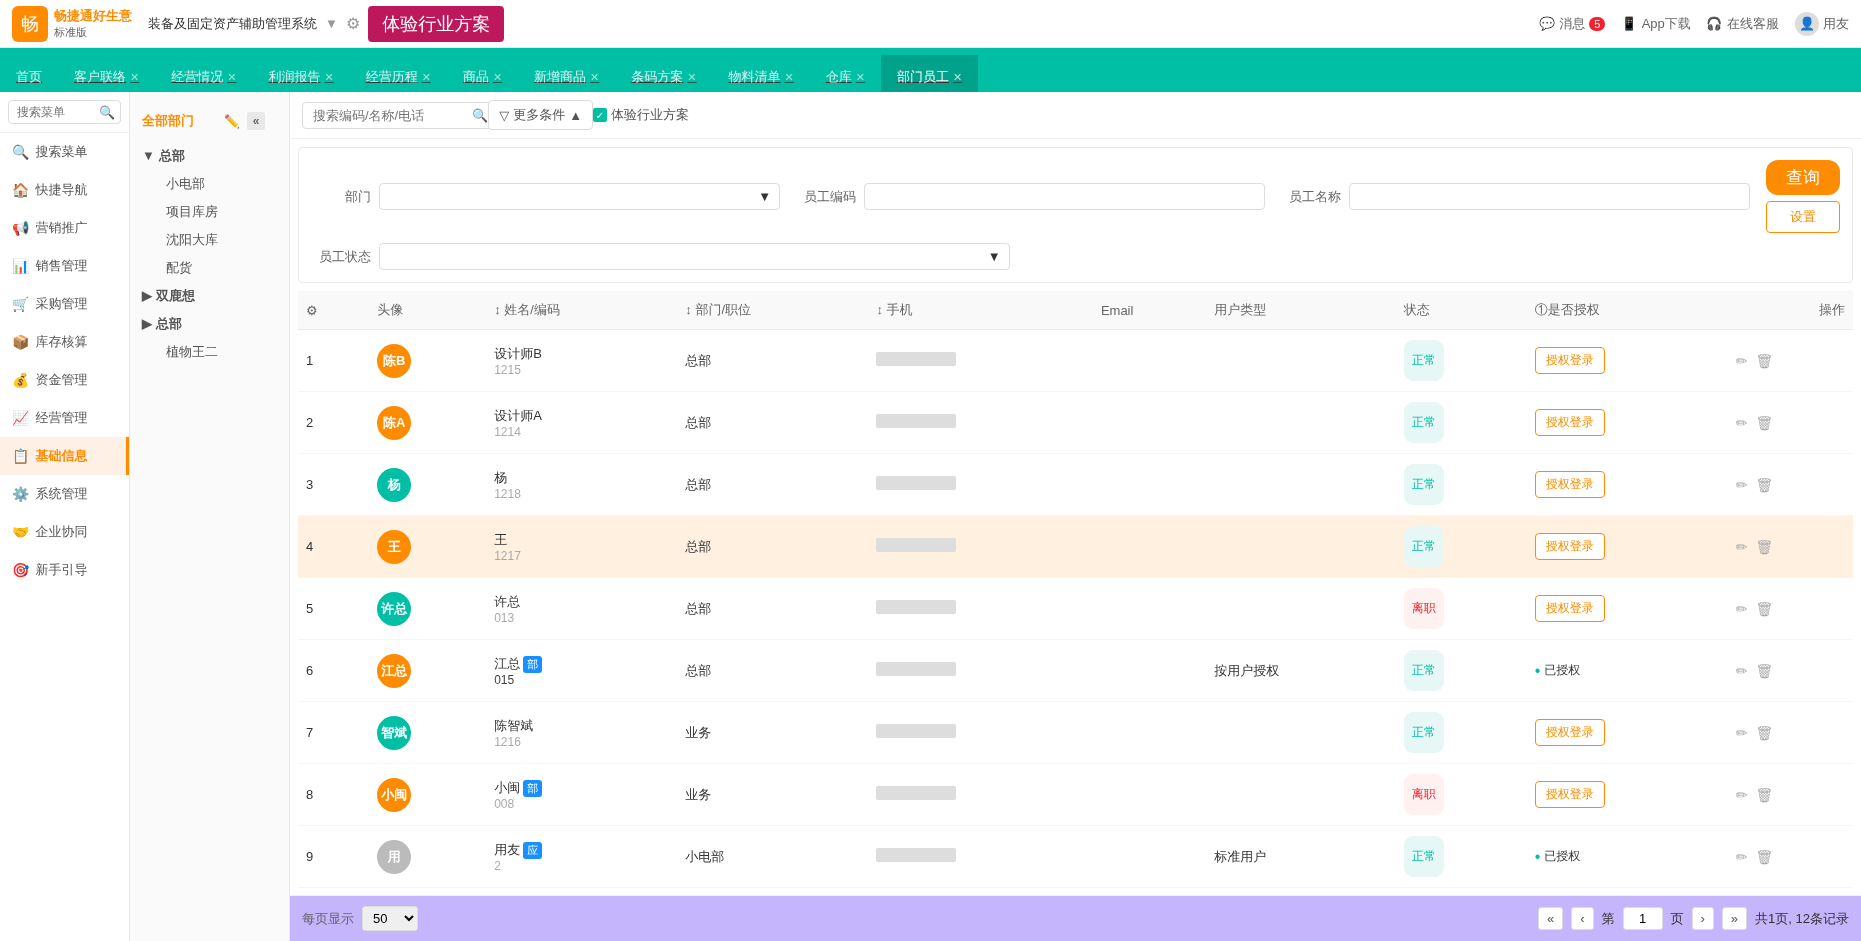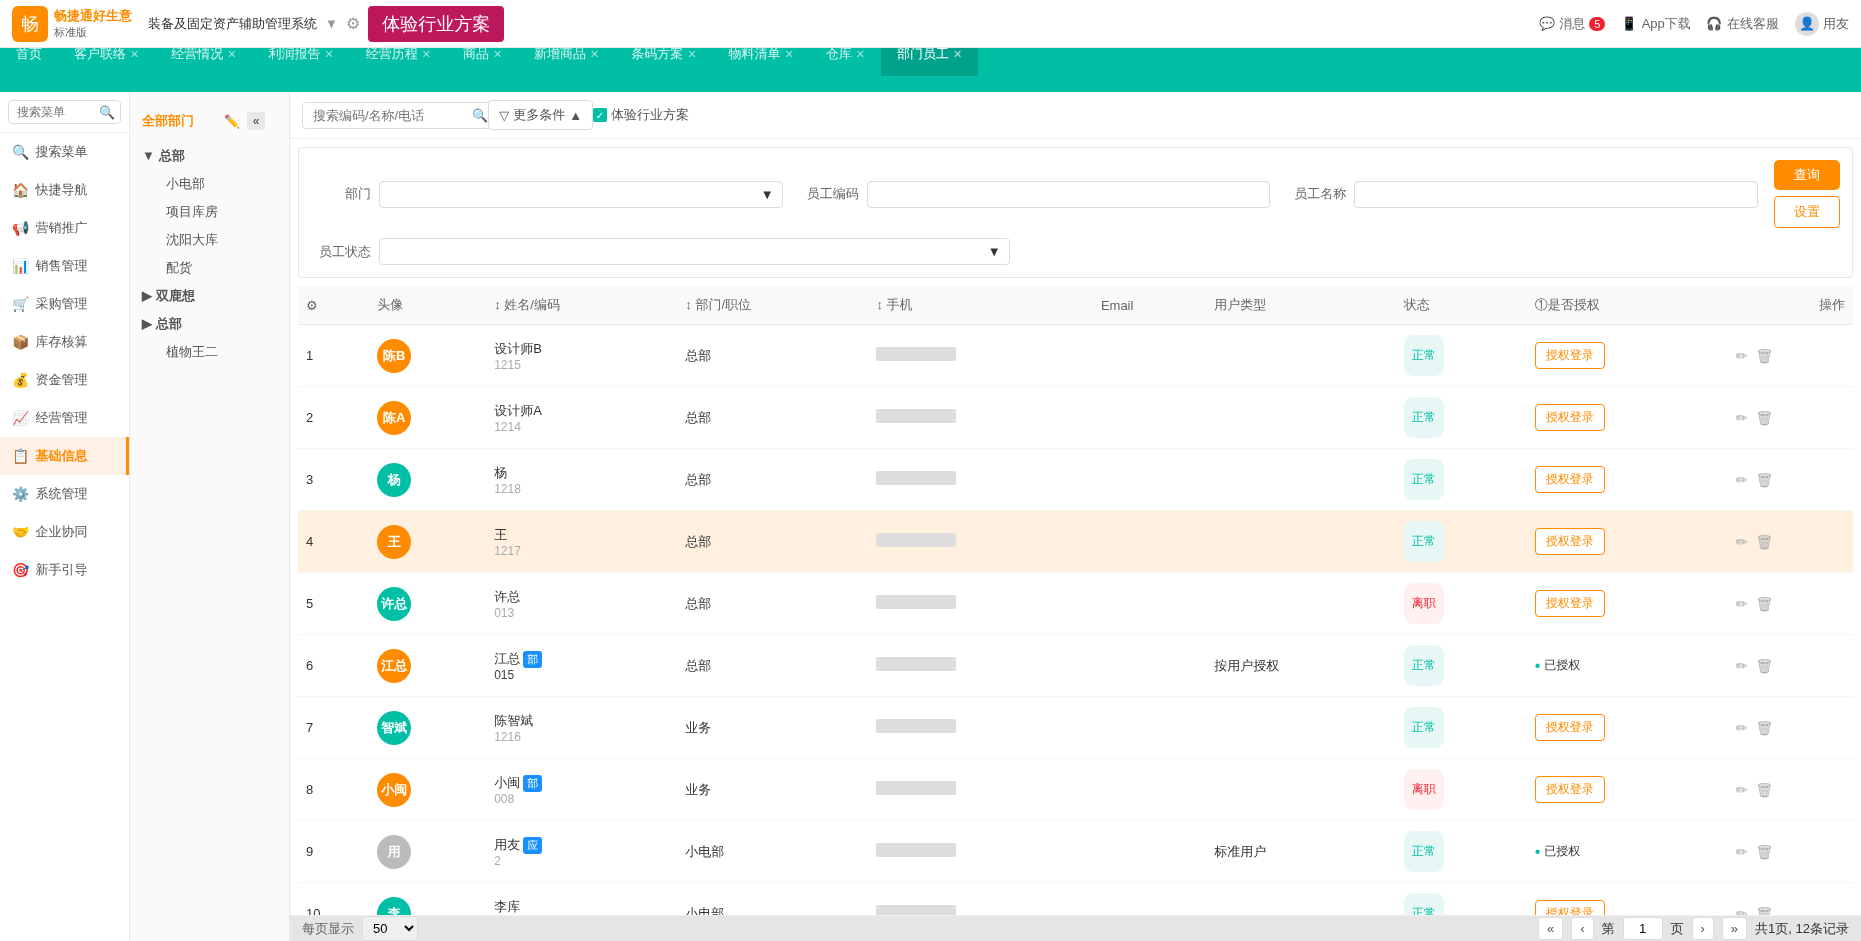--- a/index.html
+++ b/index.html
@@ -13,21 +13,21 @@
     .logo-text { font-size: 12px; color: #333; line-height: 1.3; }
     .logo-text .title { font-weight: bold; color: #ff8c00; font-size: 13px; }
     .logo-text .sub { color: #666; font-size: 11px; }
     .system-title { color: #333; font-size: 13px; margin-left: 8px; }
     .topbar-actions { display: flex; align-items: center; gap: 16px; color: #666; font-size: 12px; }
     .topbar-actions .action-item { display: flex; align-items: center; gap: 4px; cursor: pointer; }
     .badge { background: #f5222d; color: white; border-radius: 10px; padding: 1px 5px; font-size: 11px; }
     .trial-btn { background: #be185d; color: white; border: none; padding: 6px 14px; border-radius: 4px; cursor: pointer; font-size: 18px; font-family: Liberation Mono, monospace; }
 
     
-    .nav-tabs { background: #00bfa5; display: flex; align-items: flex-end; height: 44px; padding: 16px 0; overflow: hidden; }
+    .nav-tabs { background: #00bfa5; display: flex; align-items: flex-start; height: 44px; padding: 7px 0; overflow: hidden; text-decoration: underline; }
     .nav-tab { color: rgba(255,255,255,0.85); padding: 0 16px; height: 44px; display: flex; align-items: center; cursor: pointer; font-size: 13px; white-space: nowrap; position: relative; }
     .nav-tab.active { background: rgba(0,0,0,0.15); color: white; }
     .nav-tab .close-x { margin-left: 4px; opacity: 0.7; font-size: 11px; }
 
     
     .main-layout { display: flex; height: calc(100vh - 92px); }
 
     
     .sidebar { width: 130px; background: white; border-right: 1px solid #e8e8e8; flex-shrink: 0; display: flex; flex-direction: column; }
     .sidebar-search { padding: 8px; border-bottom: 1px solid #f0f0f0; display: flex; align-items: center; }
@@ -61,21 +61,21 @@
     .btn-outline { background: white; border: 1px solid #ddd; color: #555; padding: 5px 10px; border-radius: 4px; cursor: pointer; font-size: 13px; display: flex; align-items: center; gap: 4px; }
 
     
     .search-form { background: white; border: 1px solid #e8e8e8; border-radius: 4px; margin: 8px; padding: 12px; }
     .search-form-row { display: flex; gap: 16px; margin-bottom: 10px; align-items: center; }
     .search-form-row:last-child { margin-bottom: 0; }
     .form-item { display: flex; align-items: center; gap: 8px; flex: 1; }
     .form-item label { color: #666; font-size: 13px; white-space: nowrap; min-width: 60px; text-align: right; }
     .form-item input, .form-item .select-box { border: 1px solid #ddd; border-radius: 4px; padding: 5px 8px; font-size: 13px; flex: 1; }
     .form-item .select-box { display: flex; align-items: center; justify-content: space-between; cursor: pointer; min-width: 180px; }
-    .btn-search { background: #ff8c00; color: white; border: none; padding: 6px 20px; border-radius: 5px; cursor: pointer; font-size: 13px; }
+    .btn-search { background: #ff8c00; color: white; border: none; padding: 6px 20px; border-radius: 12px; cursor: pointer; font-size: 17px; }
     .btn-setting { background: white; border: 1px solid #ff8c00; color: #ff8c00; padding: 6px 16px; border-radius: 4px; cursor: pointer; font-size: 13px; }
     .search-form-actions { display: flex; flex-direction: column; gap: 6px; justify-content: center; }
 
     
     .table-area { flex: 1; overflow: auto; margin: 0 8px; }
     table { width: 100%; border-collapse: collapse; }
     thead tr { background: #f9f9f9; }
     thead th { padding: 10px 8px; border-bottom: 1px solid #e8e8e8; color: #666; font-weight: normal; font-size: 13px; text-align: left; white-space: nowrap; }
     tbody tr { border-bottom: 1px solid #f5f5f5; }
     tbody tr.highlighted { background: #fff0e0; }
@@ -89,21 +89,21 @@
     .status-resigned { background: #fff1f0; color: #f5222d; }
     .auth-btn { border: 1px solid #ff8c00; color: #ff8c00; background: white; padding: 4px 10px; border-radius: 4px; cursor: pointer; font-size: 12px; }
     .auth-granted { color: #333; font-size: 12px; display: flex; align-items: center; gap: 4px; }
     .auth-granted::before { content: '•'; color: #00bfa5; font-size: 16px; }
     .dept-badge { display: inline-block; background: #1890ff; color: white; border-radius: 3px; padding: 1px 4px; font-size: 11px; margin-left: 3px; }
     .action-icons { display: flex; gap: 8px; align-items: center; }
     .action-icon { color: #aaa; cursor: pointer; font-size: 14px; }
     .blurred-text { background: #ddd; border-radius: 2px; height: 14px; width: 80px; display: inline-block; }
 
     
-    .table-footer { padding: 0 12px; display: flex; align-items: center; justify-content: space-between; border-top: 1px solid #f0f0f0; background: #e5e5e5; }
+    .table-footer { padding: 10px 12px; display: flex; align-items: center; justify-content: space-between; border-top: 1px solid #f0f0f0; background: #c4b5fd; }
     .page-info { color: #666; font-size: 13px; display: flex; align-items: center; gap: 8px; }
     .page-nav { display: flex; align-items: center; gap: 8px; }
     .page-btn { border: 1px solid #ddd; background: white; padding: 3px 8px; border-radius: 3px; cursor: pointer; color: #555; }
     .page-input { border: 1px solid #ddd; width: 40px; text-align: center; padding: 3px; border-radius: 3px; }
     .per-page-select { border: 1px solid #ddd; padding: 3px 6px; border-radius: 3px; }
 
     
     .collapse-btn { width: 18px; height: 18px; background: #e8e8e8; border-radius: 2px; display: flex; align-items: center; justify-content: center; cursor: pointer; font-size: 12px; color: #666; }
   </style>
 </head>

